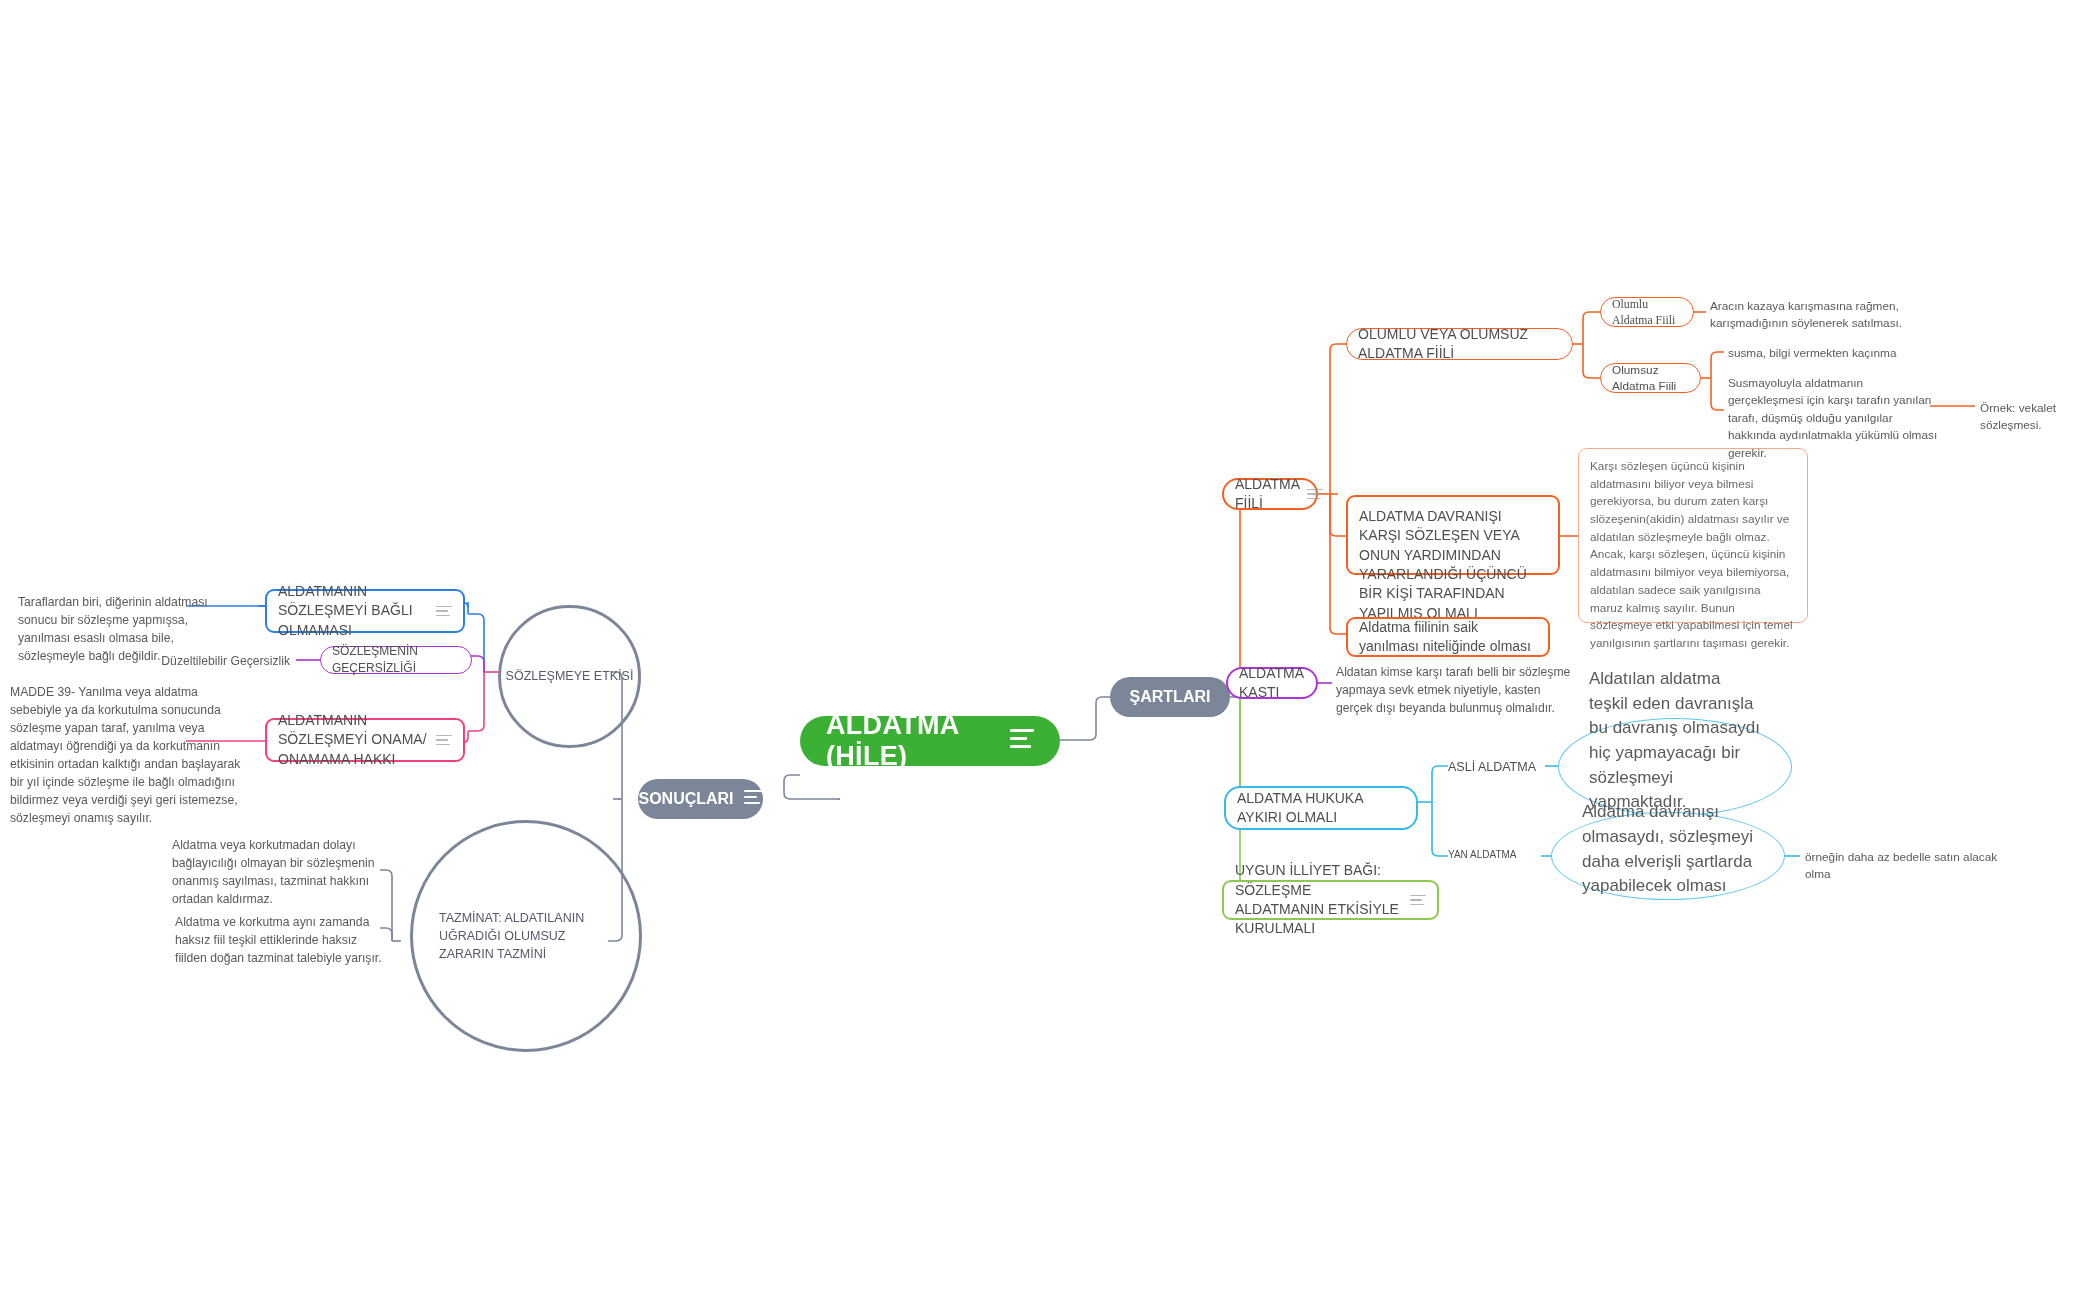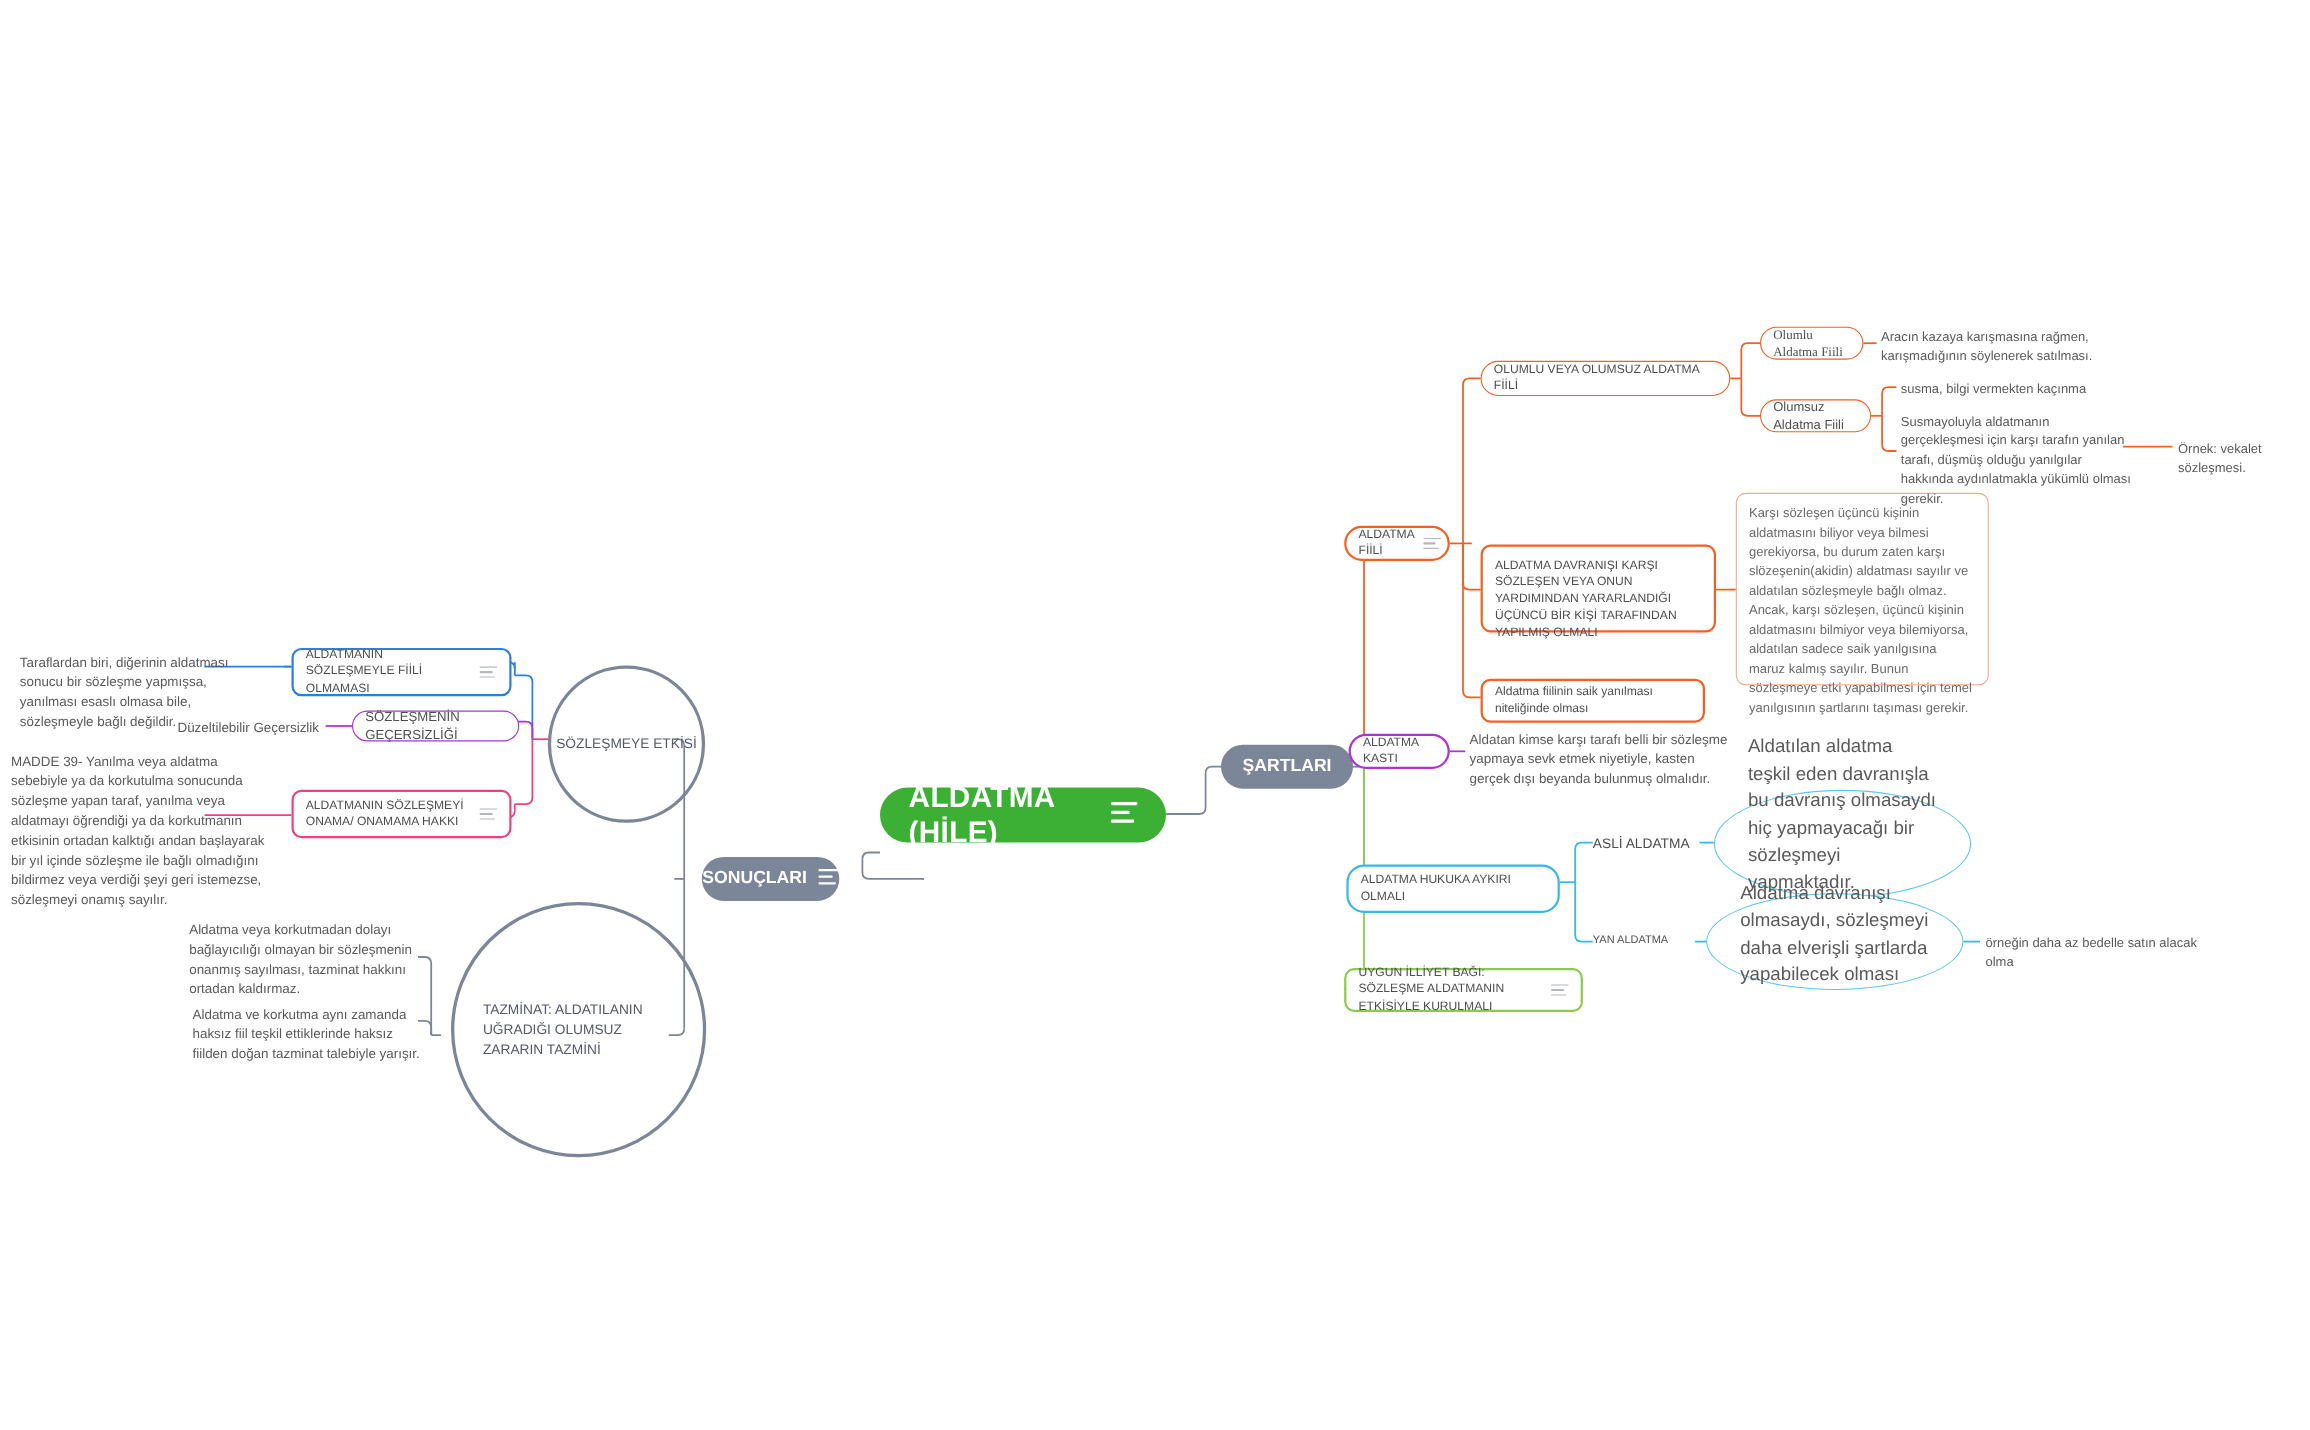--- a/index.html
+++ b/index.html
@@ -69,21 +69,21 @@
   }
   .circle.left-text {
     justify-content: flex-start;
     text-align: left;
   }
   
   .box {
     border-radius: 9px;
     border: 2px solid #999;
     padding: 6px 11px;
-    font-size: 11px;
+    font-size: 14px;
     line-height: 1.38;
     color: #4e4e4e;
     gap: 8px;
   }
   .box.blue   { border-color: #2b7fe0; }
   .box.purple { border-color: #aa35d4; }
   .box.pink   { border-color: #ef4080; }
   .box.orange { border-color: #f26122; }
   .box.cyan   { border-color: #35b8ea; border-width: 2.5px; }
   .box.green  { border-color: #8bc94f; }
@@ -262,21 +262,21 @@
 
   <div class="node circle left-text" style="left:410px; top:820px; width:232px; height:232px; padding:0 26px;">
     <span>TAZMİNAT: ALDATILANIN UĞRADIĞI OLUMSUZ ZARARIN TAZMİNİ</span>
   </div>
 
   <div class="node circle" style="left:498px; top:605px; width:143px; height:143px;">
     <span>SÖZLEŞMEYE ETKİSİ</span>
   </div>
 
   <div class="node box blue" style="left:265px; top:589px; width:200px; height:44px;">
-    <span class="txt">ALDATMANIN SÖZLEŞMEYLE FİİLİ OLMAMASI</span>
+    <span class="txt">ALDATMANIN SÖZLEŞMEYİ BAĞLI OLMAMASI</span>
     <span class="noteicon">
         <i></i>
         <i></i>
         <i></i>
       </span>
   </div>
 
   <div class="node box purple pillbox thin" style="left:320px; top:646px; width:152px; height:28px; font-size:12px;">
     <span class="txt">SÖZLEŞMENİN GEÇERSİZLİĞİ</span>
   </div>

